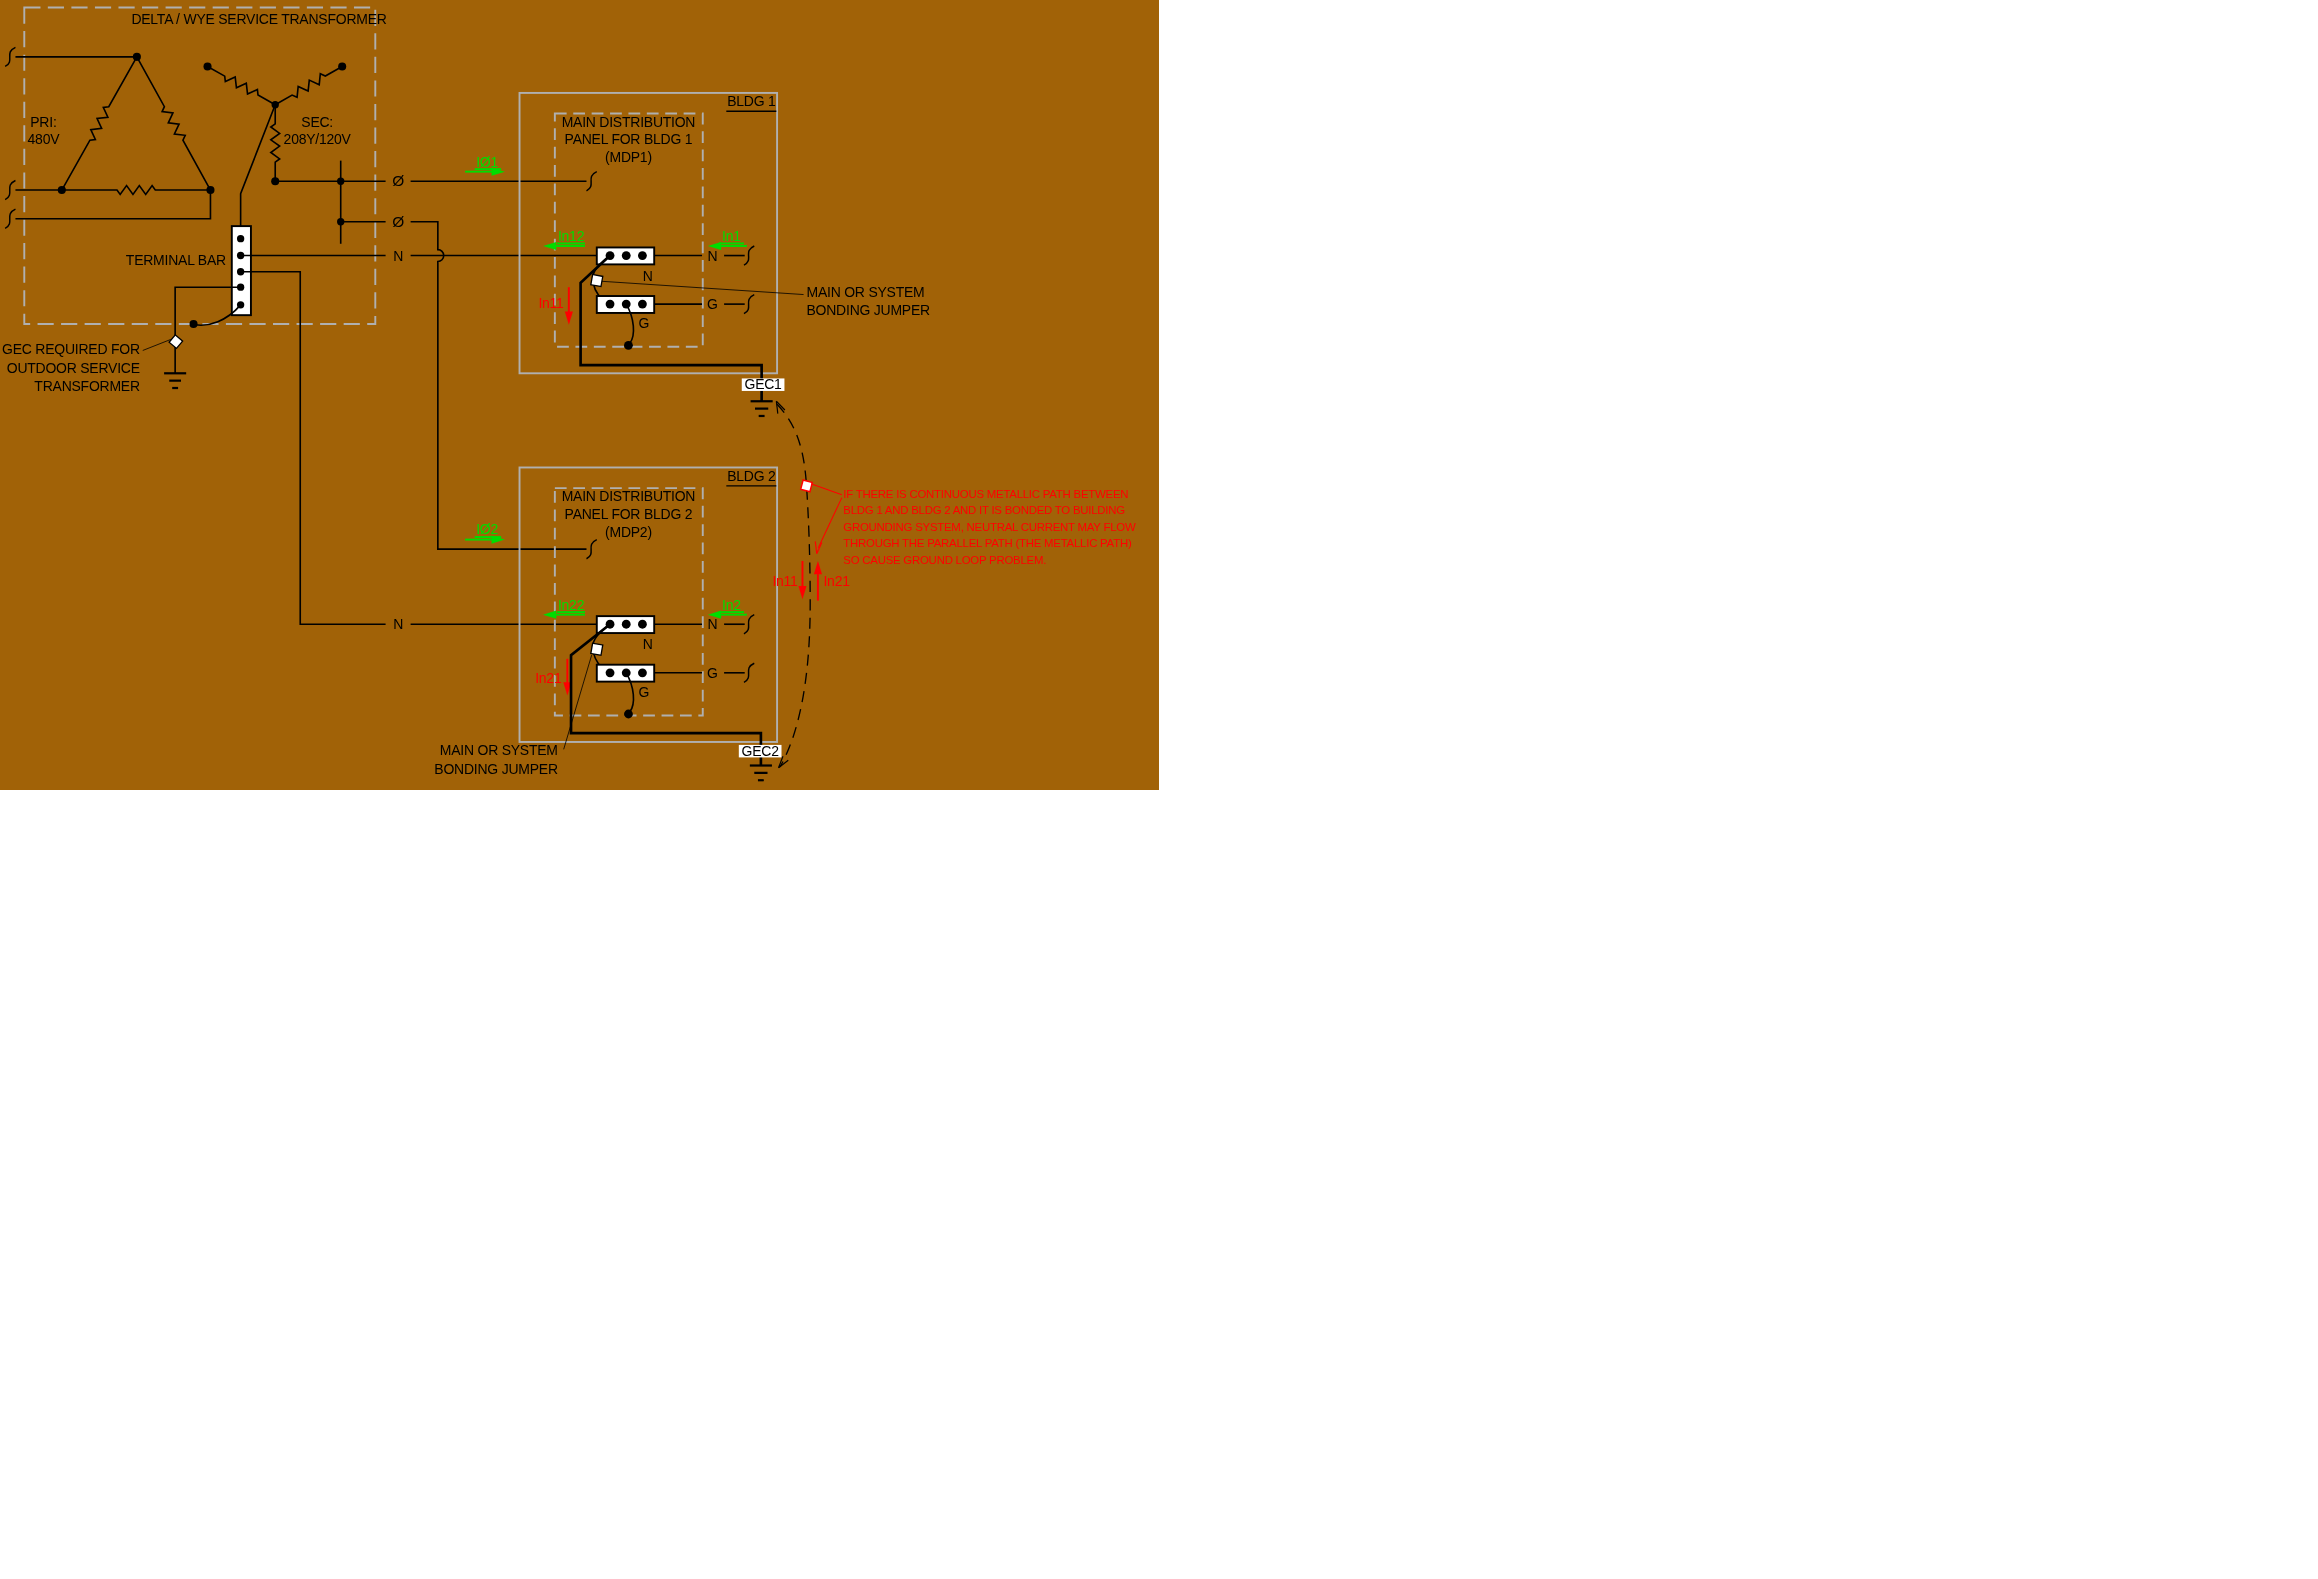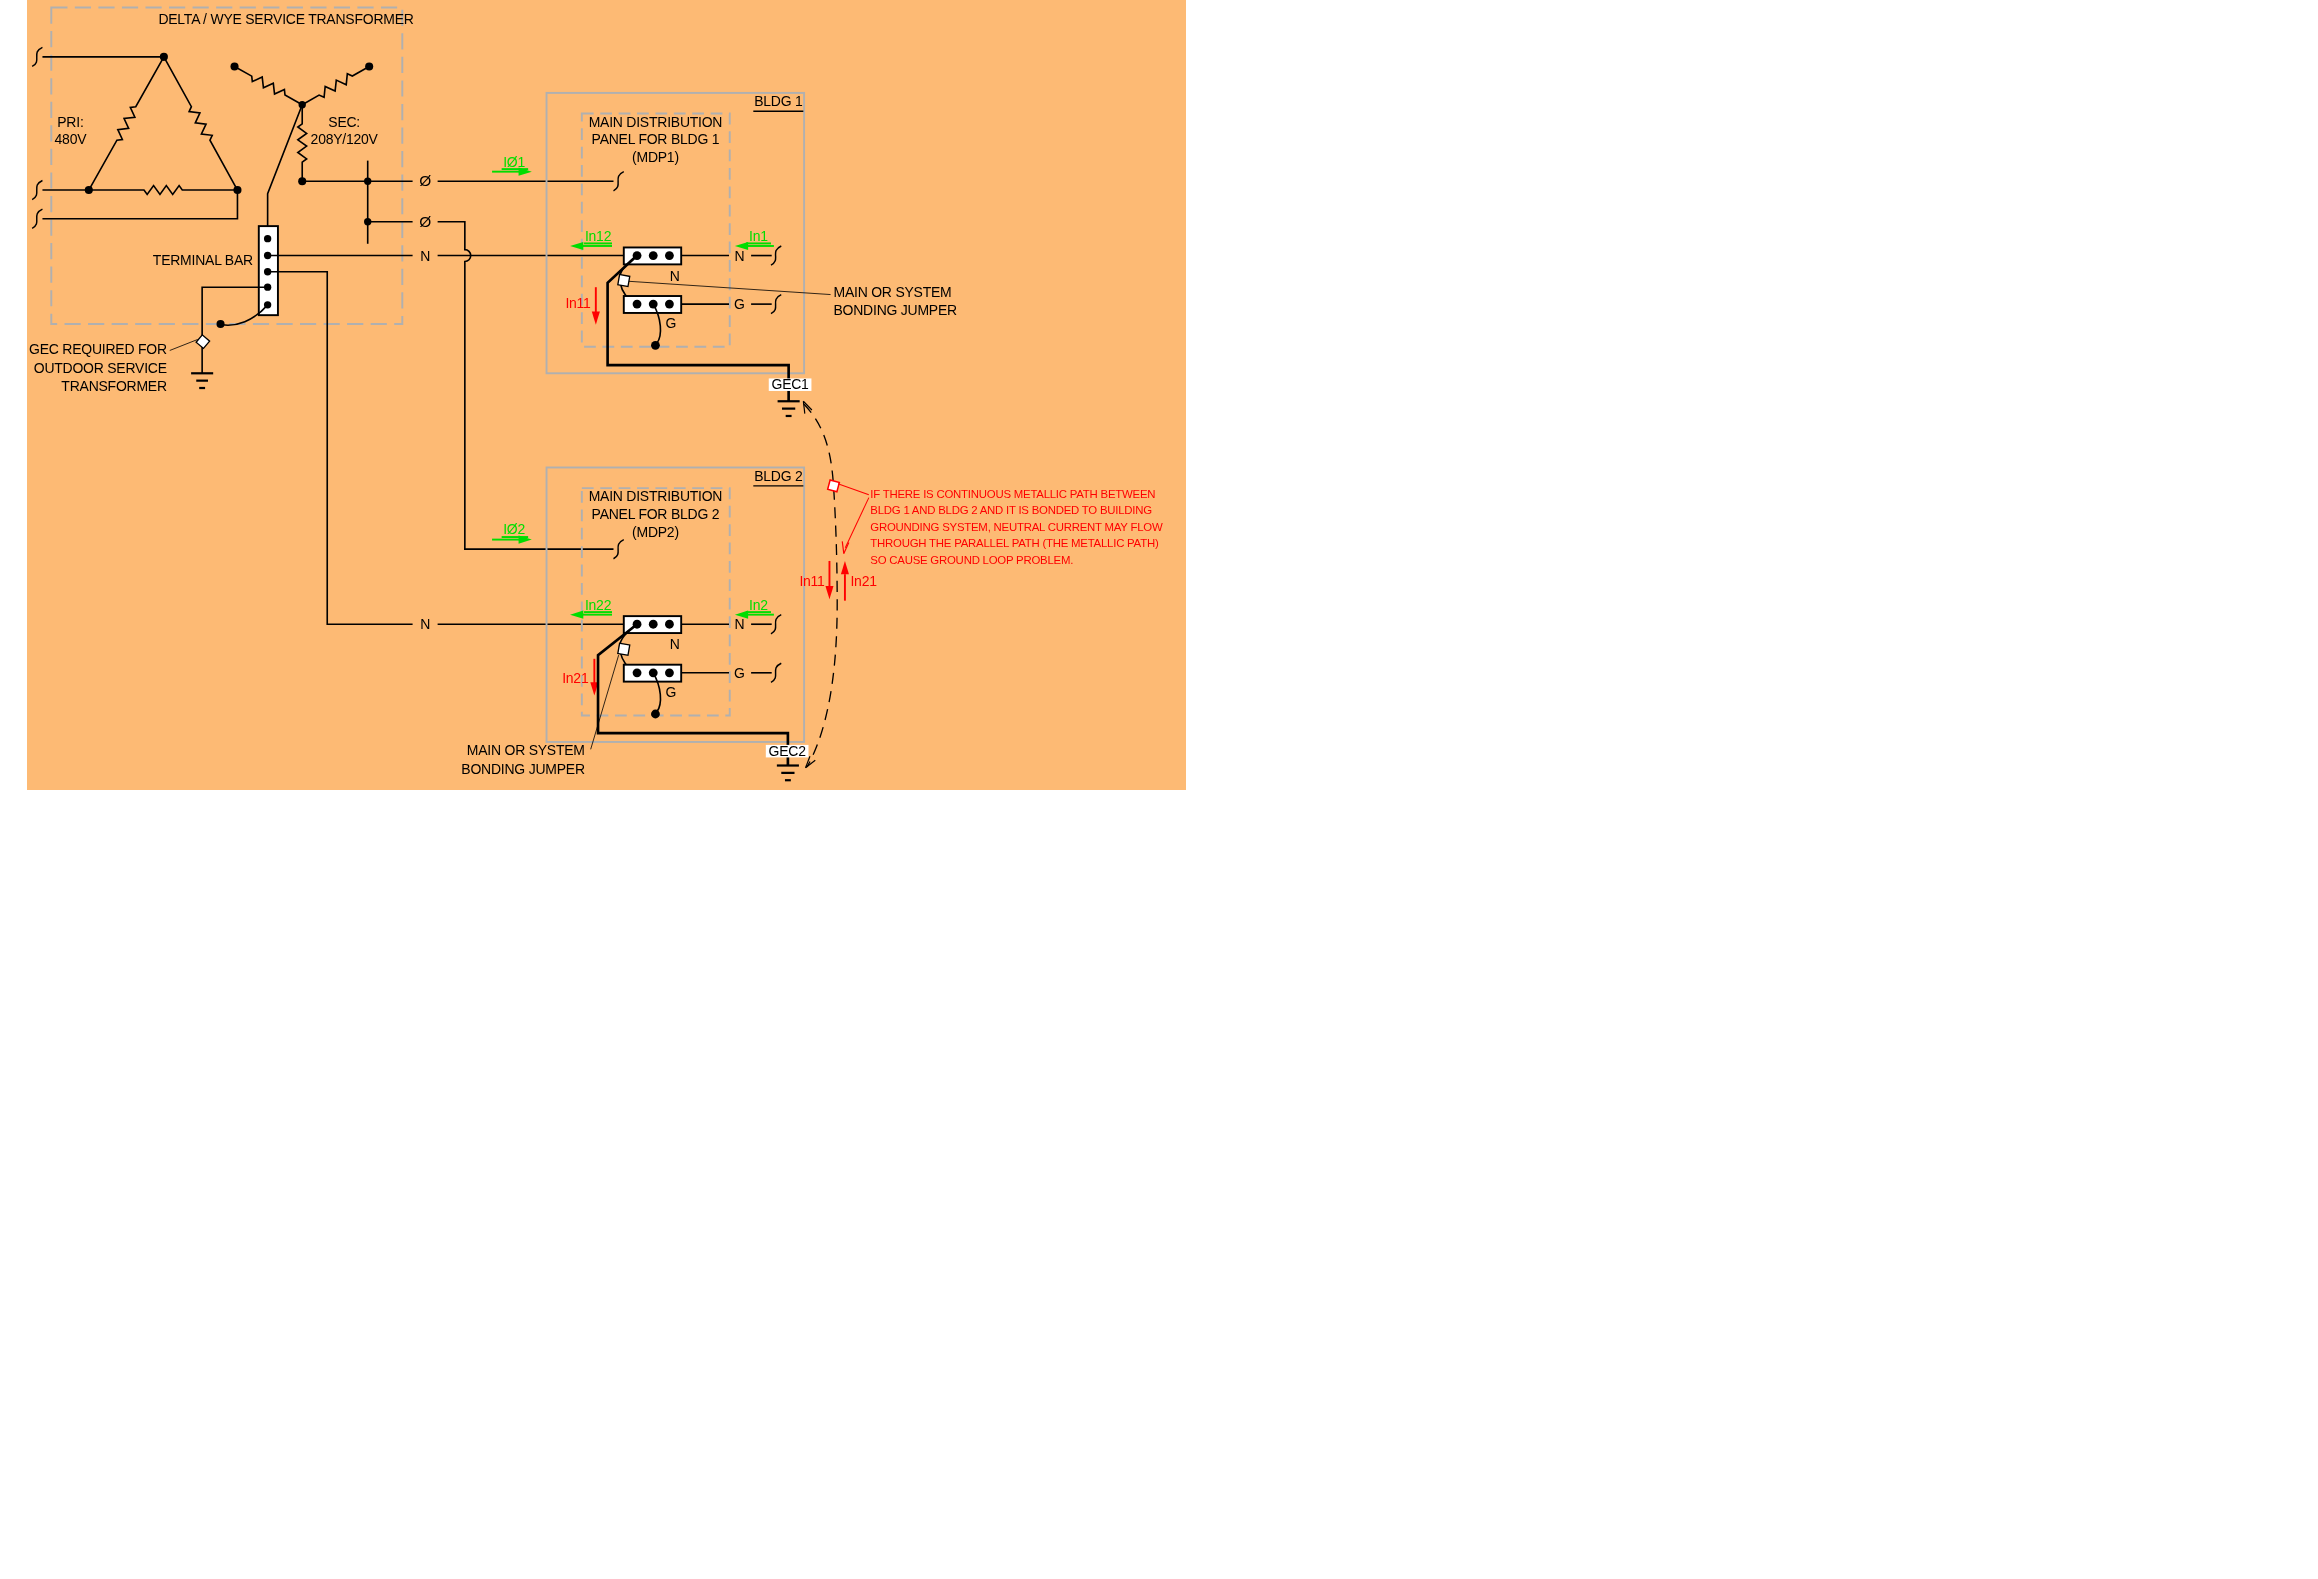--- a/index.html
+++ b/index.html
@@ -2,21 +2,21 @@
 <html style="--current-green: #00dd00; --warning-red: #ff0000; --box-gray: #b0b0b0; --wire-black: #000000;font-size:11.8px"><head>
 <meta charset="utf-8">
 <style>
   :root{
     --current-green:#00dd00;
     --warning-red:#ff0000;
     --box-gray:#b0b0b0;
     --wire-black:#000000;
   }
   html,body{margin:0;padding:0;background:#ffffff;}
-  .stage{width:1159px;height:790px;position:relative;background:#fdba74;margin-left:27px;}
+  .stage{width:1159px;height:790px;position:relative;background:#a16207;}
   svg{display:block;font-family:"Liberation Sans",sans-serif;}
   text{fill:#000;font-size:19px;letter-spacing:-0.3px;}
   .t-mid{text-anchor:middle;}
   .t-end{text-anchor:end;}
   .wire{stroke:var(--wire-black);stroke-width:2.2;fill:none;}
   .wire-bold{stroke:var(--wire-black);stroke-width:3.6;fill:none;}
   .thin{stroke:#000;stroke-width:1.1;fill:none;}
   .bar{stroke:#000;stroke-width:2.6;fill:#fff;}
   .dot{fill:#000;stroke:none;}
   .gbox{stroke:var(--box-gray);stroke-width:2.6;fill:none;}

